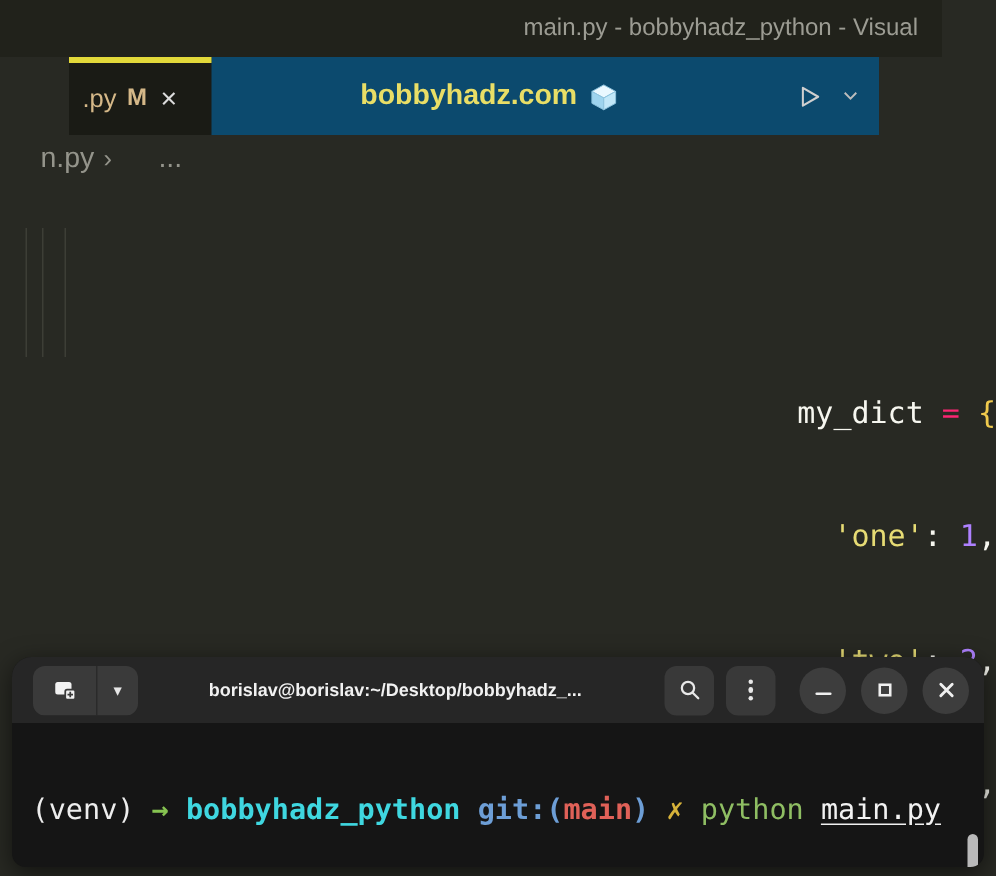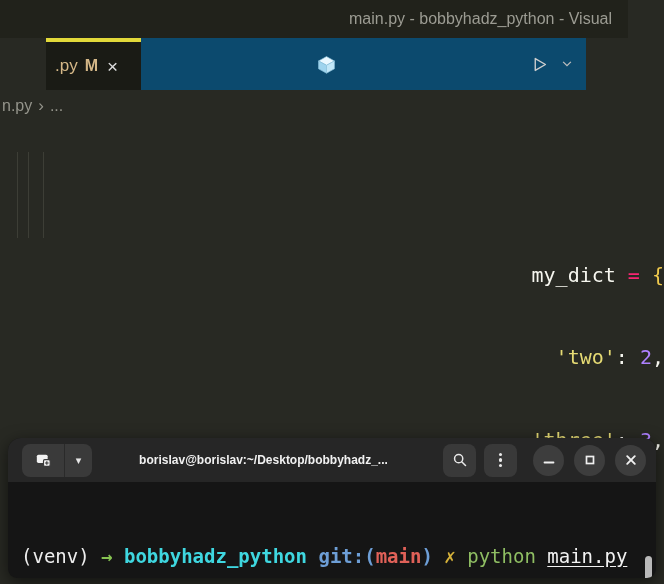--- a/index.html
+++ b/index.html
@@ -17,21 +17,21 @@
   .tab-label { font-size:17px; color:#d5b888; white-space:nowrap; }
   .tab-dirty { font-size:16px; font-weight:bold; color:#d5b888; }
   .tab-close { font-size:19px; color:#dcdcdc; margin-left:2px; line-height:1; }
   .group-title { position:absolute; left:95px; right:75px; top:0; height:52px; display:flex; align-items:center; justify-content:center; gap:8px; }
   .group-title-text { font-size:19px; font-weight:600; color:#e9de66; }
   .editor-actions { position:absolute; right:6px; top:0; height:52px; display:flex; align-items:center; gap:2px; }
   .icon-btn { width:26px; height:26px; display:flex; align-items:center; justify-content:center; cursor:pointer; }
 
   
   .breadcrumb { position:absolute; left:0; top:90px; width:664px; height:32px; background:#282923; display:flex; align-items:center; padding-left:2px; gap:6px; }
-  .crumb { font-size:16px; color:#94948b; cursor:pointer; }
+  .crumb { font-size:19px; color:#94948b; cursor:pointer;margin-left:25px; }
   .crumb-sep { font-size:17px; color:#94948b; }
 
   
   .editor { position:absolute; left:0; top:122px; width:664px; height:316px; background:#282923; padding:2px 0 0 18px;
             font-family:"DejaVu Sans Mono",monospace; font-size:20px; line-height:27.5px; white-space:pre; cursor:text; }
   .code-line { height:27.5px;text-align:right; }
   .guide { position:absolute; width:1px; background:#3d3e36; top:30px; height:86px; }
   .g0 { left:17px; } .g1 { left:28px; } .g2 { left:43px; }
 
   .tk-fg  { color:#f6f6ef; }
@@ -46,21 +46,21 @@
   .term-titlebar { position:relative; height:44px; background:#262626; display:flex; align-items:center; padding:0 10px; }
   .split-btn { display:flex; height:33px; border-radius:8px; overflow:hidden; cursor:pointer; margin-left:4px; }
   .split-main { width:42px; background:#3a3a3a; display:flex; align-items:center; justify-content:center; }
   .split-arrow { width:28px; background:#3a3a3a; border-left:1px solid #2a2a2a; display:flex; align-items:center; justify-content:center; color:#e6e6e6; font-size:11px; }
   .term-title { flex:1; text-align:center; font-size:12px; font-weight:bold; color:#f1f1f1; white-space:nowrap; overflow:hidden; }
   .term-btn { width:33px; height:33px; border-radius:8px; background:#393939; display:flex; align-items:center; justify-content:center; cursor:pointer; margin-left:8px; }
   .win-btn { width:31px; height:31px; border-radius:50%; background:#3d3d3d; display:flex; align-items:center; justify-content:center; cursor:pointer; margin-left:10px; }
   .win-group { margin-left:6px; display:flex; }
   .kebab span { display:block; width:3.5px; height:3.5px; border-radius:50%; background:#e8e8e8; margin:2.2px 0; }
 
-  .term-body { position:relative; height:96px; padding:20px 0 0 13px; font-family:"DejaVu Sans Mono",monospace; font-size:19px; line-height:21.8px; white-space:pre; cursor:text; }
+  .term-body { position:relative; height:96px; padding:4px 0 0 13px; font-family:"DejaVu Sans Mono",monospace; font-size:19px; line-height:21.8px; white-space:pre; cursor:text; }
   .term-line { height:21.8px; }
   .tk-tfg    { color:#ededed; }
   .tk-tarrow { color:#86c351; font-weight:bold; }
   .tk-tcyan  { color:#3fd7e0; font-weight:bold; }
   .tk-tblue  { color:#6d9ed6; font-weight:bold; }
   .tk-tred   { color:#e06158; font-weight:bold; }
   .tk-tyellow{ color:#d6b23a; }
   .tk-tgreen { color:#8fbe63; }
   .tk-tfile  { color:#f2f2f2; text-decoration:underline; text-underline-offset:3px; }
   .term-scrollbar { position:absolute; right:4px; top:74px; width:7px; height:54px; border-radius:4px; background:#b9b9b9; cursor:pointer; }
@@ -74,20 +74,21 @@
     <div class="window-title">main.py - bobbyhadz_python - Visual</div>
   </div>
 
   <div class="tabbar">
     <div class="tab-active">
       <span class="tab-label">.py</span>
       <span class="tab-dirty">M</span>
       <span class="tab-close">×</span>
     </div>
     <div class="group-title">
+      <span class="group-title-text">bobbyhadz.com</span>
       <span style="display:flex;">
         <svg width="19" height="19" viewBox="0 0 24 24">
           <polygon points="12,2 22,7.5 12,13 2,7.5" fill="#eaf8ff" stroke="#8ec4de" stroke-width="0.8"></polygon>
           <polygon points="2,7.5 12,13 12,23 2,17.5" fill="#9fd4ee" stroke="#8ec4de" stroke-width="0.8"></polygon>
           <polygon points="22,7.5 12,13 12,23 22,17.5" fill="#c2e7f8" stroke="#8ec4de" stroke-width="0.8"></polygon>
         </svg>
       </span>
     </div>
     <div class="editor-actions">
       <div class="icon-btn">
@@ -107,20 +108,21 @@
     <span class="crumb">n.py</span>
     <span class="crumb-sep">›</span>
     <span class="crumb">...</span>
   </div>
 
   <div class="editor">
     <div class="guide g0"></div>
     <div class="guide g1"></div>
     <div class="guide g2"></div>
     <div class="code-line"><span class="tk-fg">my_dict </span><span class="tk-kw">=</span><span class="tk-fg"> </span><span class="tk-b1">{</span></div>
+    <div class="code-line"><span class="tk-fg">    </span><span class="tk-str">'one'</span><span class="tk-fg">: </span><span class="tk-num">1</span><span class="tk-fg">,</span></div>
     <div class="code-line"><span class="tk-fg">    </span><span class="tk-str">'two'</span><span class="tk-fg">: </span><span class="tk-num">2</span><span class="tk-fg">,</span></div>
     <div class="code-line"><span class="tk-fg">    </span><span class="tk-str">'three'</span><span class="tk-fg">: </span><span class="tk-num">3</span><span class="tk-fg">,</span></div>
     
     
     
     
     
     
     
   </div>

